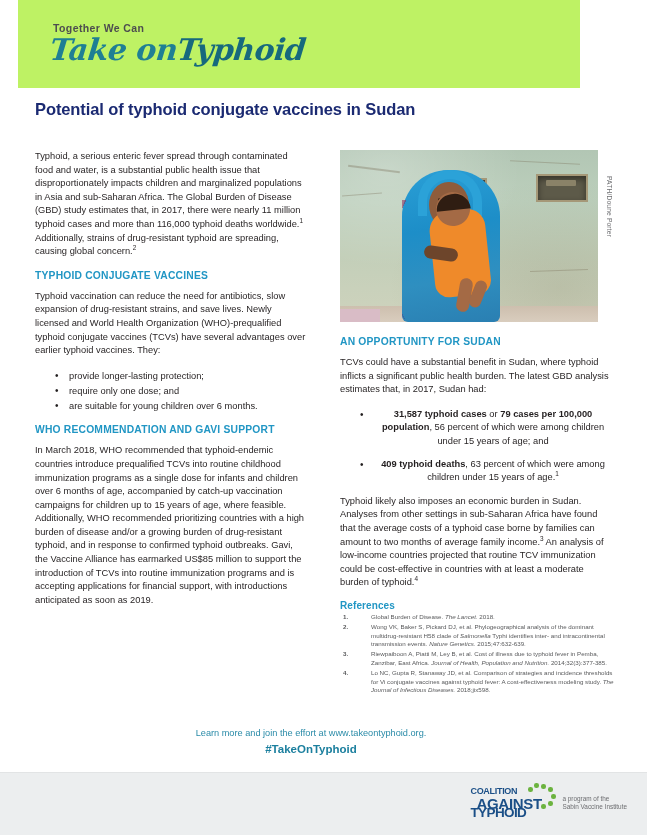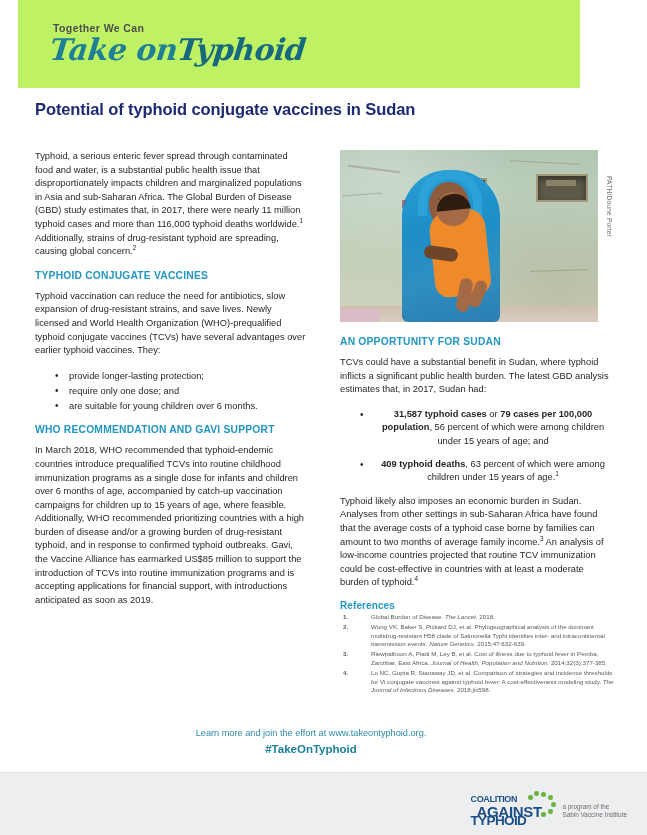--- a/index.html
+++ b/index.html
@@ -196,21 +196,21 @@
   }
   .tyvac-mark .ty { color:#23527c; }
   .tyvac-sub {
     margin-left:8px; font-size:6.4px; line-height:8px; color:#6d6e71;
   }
   .tyvac-rule {
     margin-top:4px; width:200px; border-top:1px solid #a7b6c4;
     padding-top:2px; font-size:3.6px; letter-spacing:.5px; color:#8d99a6;
     white-space:nowrap; overflow:hidden;
   }
-  .cat { position:absolute; right:20px; top:20px; display:flex; align-items:center; }
+  .cat { position:absolute; right:20px; top:12px; display:flex; align-items:center; }
   .cat-logo { position:relative; width:84px; height:36px; }
   .cat-l1 { position:absolute; left:0; top:1px; font-size:9px; font-weight:bold; color:#1b4f87; letter-spacing:-.3px; }
   .cat-l2 { position:absolute; left:6px; top:10px; font-size:15px; font-weight:bold; color:#1b4f87; letter-spacing:-.3px; }
   .cat-l3 { position:absolute; left:0; top:20px; font-size:13.5px; font-weight:bold; color:#1b4f87; letter-spacing:-.6px; }
   .cat-dots { position:absolute; right:-2px; top:-2px; width:34px; height:26px; }
   .cat-dots i {
     position:absolute; width:4.5px; height:4.5px; border-radius:50%;
     background:#6cb33f; display:block;
   }
   .cat-sub { margin-left:8px; font-size:6.4px; line-height:8.4px; color:#6d6e71; }

